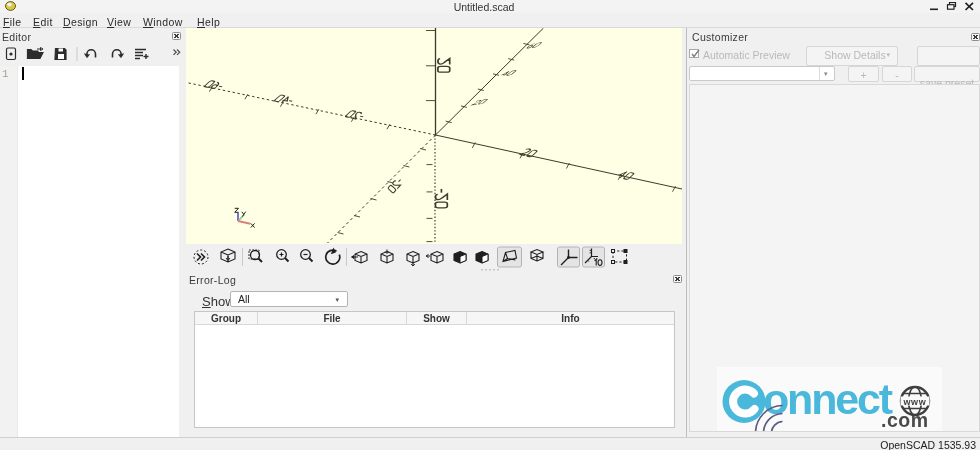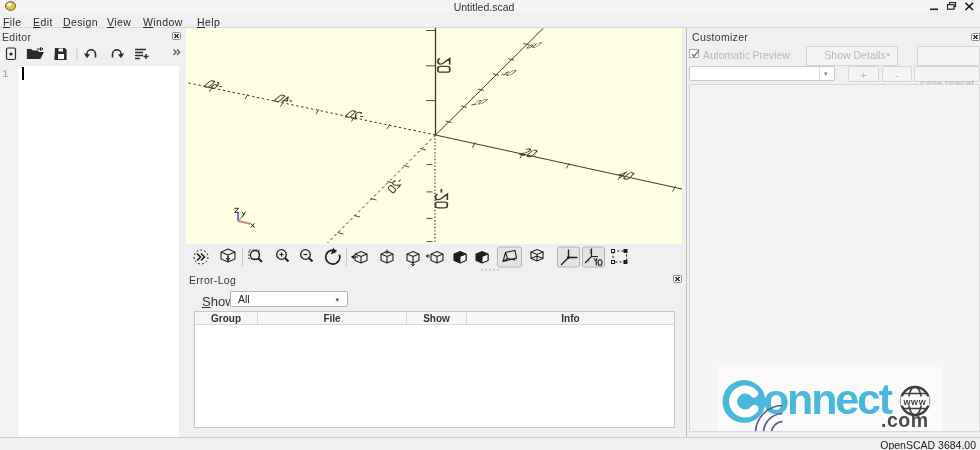--- a/index.html
+++ b/index.html
@@ -294,14 +294,14 @@
         <path d="M186.5 26.5 h23 M186.5 41.5 h23" stroke-width="1.4"></path>
       </g>
       <rect x="183.5" y="29.5" width="29" height="9" fill="#fafafa"></rect>
       <text x="186.5" y="37.5" font-family="Liberation Sans" font-weight="bold" font-size="9" fill="#3f3f3f" letter-spacing="0.6">www</text>
       <text x="164" y="59.5" font-family="Liberation Sans" font-weight="bold" font-size="19.5" letter-spacing="0.5" fill="#4a4a4a">.com</text>
     </svg>
   </div>
 </div>
 
 <div id="statusbar" class="abs">
-  <div id="stright" class="abs">OpenSCAD 3684.00</div>
+  <div id="stright" class="abs">OpenSCAD 1535.93</div>
 </div>
 
 </body></html>

